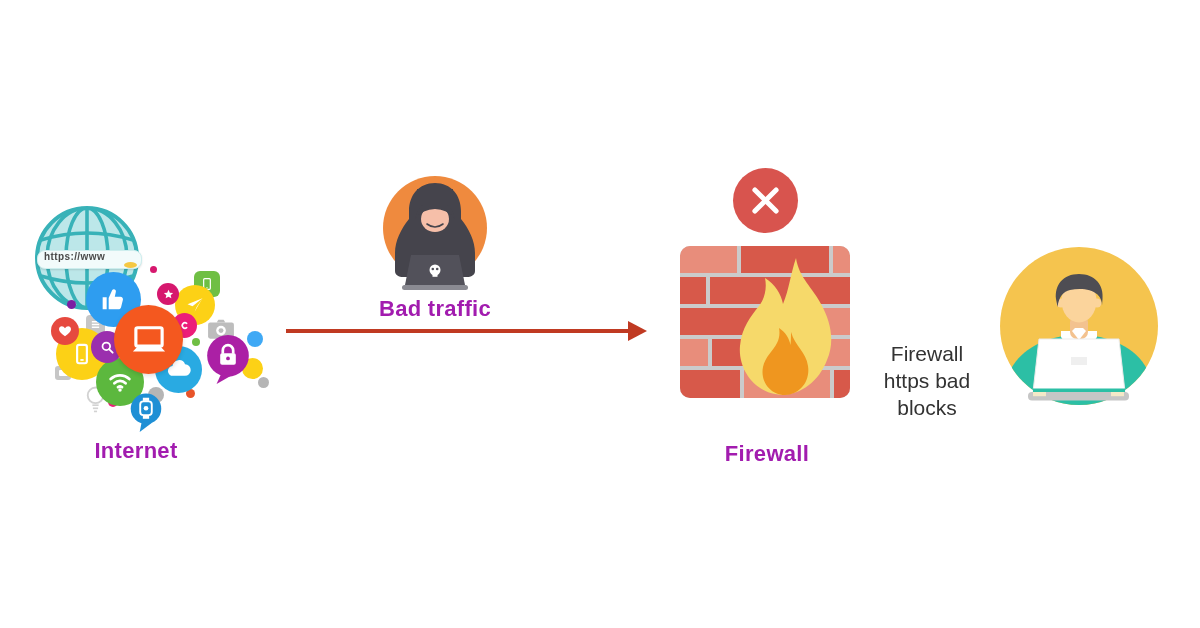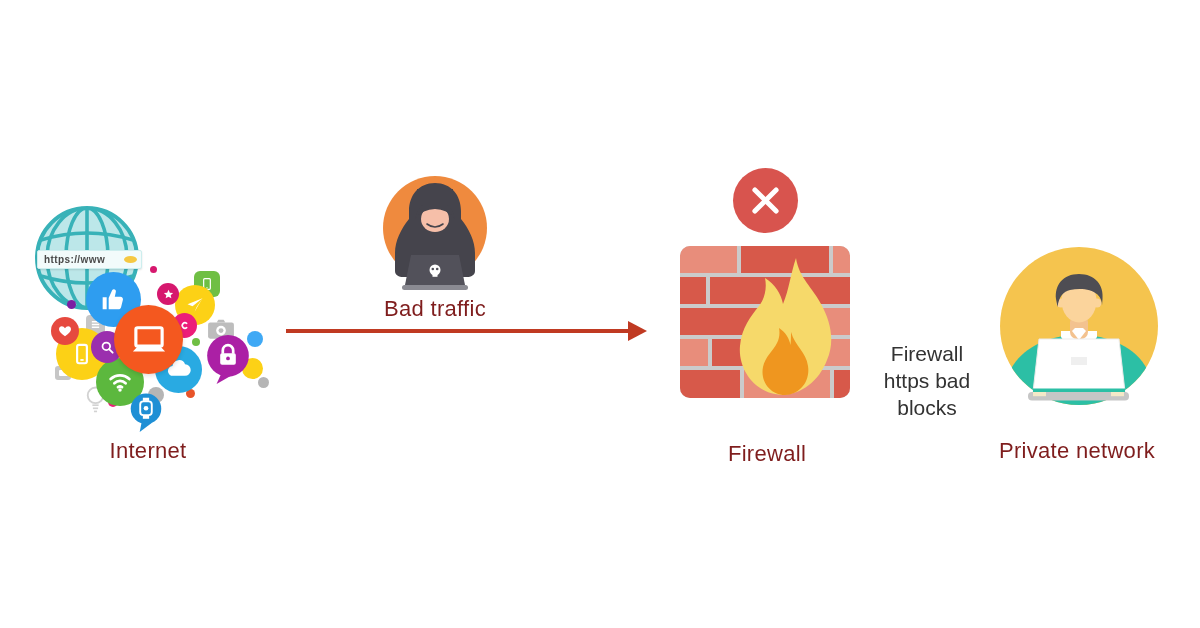--- a/index.html
+++ b/index.html
@@ -1,31 +1,31 @@
 <!DOCTYPE html>
 <html><head>
 <meta charset="utf-8">
 <style>
   html,body{margin:0;padding:0;background:#fff;}
   #stage{
     position:relative;width:1200px;height:628px;background:#ffffff;
     font-family:"Liberation Sans", sans-serif;overflow:hidden;
   }
   .label{
-    position:absolute;color:#7f1d1d;font-size:22px;text-align:center;
-    transform:translateX(-50%);letter-spacing:.3px;white-space:nowrap;
+    position:absolute;color:#a21caf;font-size:22px;text-align:center;
+    transform:translateX(-50%);letter-spacing:.3px;white-space:nowrap;font-weight:bold;
   }
   .anno{position:absolute;color:#333;font-size:21px;line-height:27px;text-align:center;transform:translateX(-50%);}
   .ci{position:absolute;border-radius:50%;display:flex;align-items:center;justify-content:center;}
   .sq{position:absolute;border-radius:4px;display:flex;align-items:center;justify-content:center;}
   .dot{position:absolute;border-radius:50%;}
   .addr{
     position:absolute;left:37px;top:250px;width:103px;height:17px;background:#f2fbfb;
-    border:1px solid #cdeeee;border-radius:2px;display:flex;align-items:center;
-    box-shadow:0 1px 2px rgba(0,0,0,.12);z-index:6;
+    border:1px solid #cdeeee;border-radius:8px;display:flex;
+    box-shadow:0 1px 2px rgba(0,0,0,.12);z-index:6;flex-direction:column;
   }
   .addr span{font-size:10px;font-weight:bold;color:#4a4a4a;padding-left:6px;letter-spacing:.4px;}
   .addr .yd{width:7px;height:7px;border-radius:50%;background:#f5c843;margin-left:auto;margin-right:4px;}
   .xbadge{
     position:absolute;left:733px;top:168px;width:65px;height:65px;border-radius:50%;
     background:#d8544e;
   }
   .xbadge i{position:absolute;left:15px;top:30px;width:35px;height:5px;background:#fff;border-radius:3px;display:block;}
   .xbadge i.a{transform:rotate(45deg);}
   .xbadge i.b{transform:rotate(-45deg);}
@@ -197,21 +197,21 @@
     <div class="dot" style="left:108px;top:397px;width:10px;height:10px;background:#ec1e79;"></div>
     <div class="dot" style="left:186px;top:389px;width:9px;height:9px;background:#e8542a;"></div>
     <div class="dot" style="left:148px;top:387px;width:16px;height:16px;background:#b5b5b5;z-index:5;"></div>
     <div class="dot" style="left:247px;top:331px;width:16px;height:16px;background:#3fa9f5;"></div>
     <div class="dot" style="left:242px;top:358px;width:21px;height:21px;background:#fcd116;"></div>
     <div class="dot" style="left:258px;top:377px;width:11px;height:11px;background:#b5b5b5;"></div>
     <div class="dot" style="left:192px;top:338px;width:8px;height:8px;background:#6fbf44;"></div>
     <div class="dot" style="left:150px;top:266px;width:7px;height:7px;background:#d6186e;"></div>
   </div>
 
-  <div class="label" style="left:136px;top:438px;margin-left:12px;">Internet</div>
+  <div class="label" style="left:136px;top:438px;">Internet</div>
 
   <div style="position:absolute;left:379px;top:175px;width:112px;height:118px;">
     <svg width="112" height="118" viewBox="0 0 112 118">
       <circle cx="56" cy="53" r="52" fill="#ef8a3e"></circle>
       <path fill="#45444c" d="M56 8 C40 8 30 20 30 36 L30 44 C22 54 16 66 16 78 L16 96 C16 100 20 102 24 102 L88 102 C92 102 96 100 96 96 L96 78 C96 66 90 54 82 44 L82 36 C82 20 72 8 56 8 Z"></path>
       <ellipse cx="56" cy="44" rx="14" ry="13" fill="#f6bfa9"></ellipse>
       <path fill="#45444c" d="M36 44 Q40 26 56 26 Q72 26 76 44 Q68 34 56 34 Q44 34 36 44 Z"></path>
       <rect x="38" y="14" width="36" height="16" fill="#45444c"></rect>
       <path d="M48 49 Q56 55 64 49" stroke="#45444c" stroke-width="1.6" fill="none" stroke-linecap="round"></path>
       <path fill="#52515a" d="M32 80 L80 80 L86 110 L26 110 Z"></path>
@@ -295,15 +295,14 @@
       <path fill="#fff" d="M74 86 L81 95 L88 86 L85 83 L77 83 Z"></path>
 
       <path d="M41 94 L121 94 L127 147 L35 147 Z" fill="#ffffff" stroke="#ebebeb" stroke-width="1"></path>
       <rect x="73" y="112" width="16" height="8" fill="#efefef"></rect>
       <rect x="35" y="143.5" width="92" height="3.5" fill="#2cbfa5"></rect>
       <rect x="30" y="147" width="101" height="8.5" rx="4" fill="#c6c6c6"></rect>
       <rect x="35" y="147" width="13" height="4.2" fill="#f4e9c8"></rect>
       <rect x="113" y="147" width="13" height="4.2" fill="#f4e9c8"></rect>
     </svg>
   </div>
-  <div class="label" style="left:1077px;top:438px;">Private network</div>
 
 </div>
 
 </body></html>

